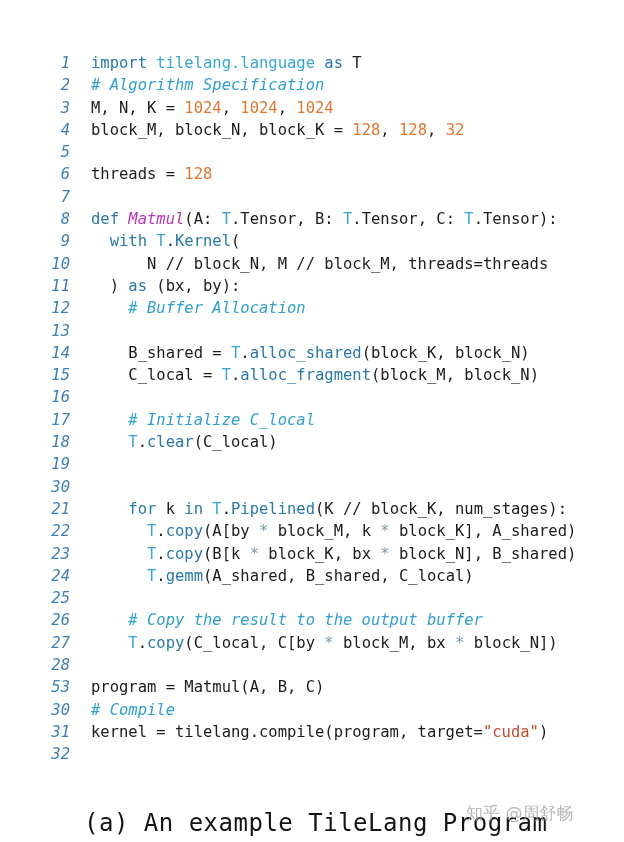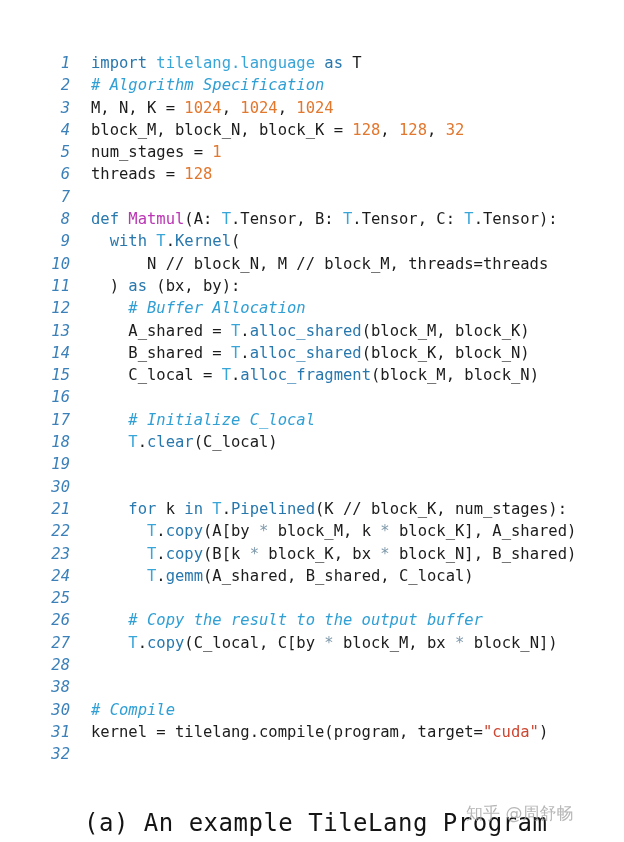--- a/index.html
+++ b/index.html
@@ -29,21 +29,21 @@
     color:var(--lineno);
   }
   .src { padding-left:21px; color:var(--fg); }
   .pl  { color:var(--fg); }
   .kw  { color:var(--kw); }
   .fn  { color:var(--fn); }
   .ns  { color:var(--ns); }
   .com { color:var(--com); font-style:italic; }
   .num { color:var(--num);margin-top:24px; }
   .str { color:var(--str); }
-  .def { color:var(--def); }
+  .def { color:var(--def);font-style:italic; }
   .op  { color:var(--op); }
   .caption {
     position:absolute;
     left:84px; top:809px;
     font-size:24px;
     letter-spacing:0.5px;
     color:#141414;
     white-space:pre;
   }
   .watermark {
@@ -56,45 +56,45 @@
   }
 </style>
 </head>
 <body style="background: rgb(255, 255, 255);">
 
 <div class="code-wrap" id="code-listing">
     <div class="row"><span class="ln">1</span><span class="src"><span class="kw">import</span><span class="pl"> </span><span class="ns">tilelang.language</span><span class="pl"> </span><span class="kw">as</span><span class="pl"> T</span></span></div>
     <div class="row"><span class="ln">2</span><span class="src"><span class="com"># Algorithm Specification</span></span></div>
     <div class="row"><span class="ln">3</span><span class="src"><span class="pl">M, N, K = </span><span class="num">1024</span><span class="pl">, </span><span class="num">1024</span><span class="pl">, </span><span class="num">1024</span></span></div>
     <div class="row"><span class="ln">4</span><span class="src"><span class="pl">block_M, block_N, block_K = </span><span class="num">128</span><span class="pl">, </span><span class="num">128</span><span class="pl">, </span><span class="num">32</span></span></div>
-    <div class="row"><span class="ln">5</span><span class="src"><span class="pl">num_stages = </span><span class="num">1</span></span></div>
+    <div class="row"><span class="ln">5</span></div>
     <div class="row"><span class="ln">6</span><span class="src"><span class="pl">threads = </span><span class="num">128</span></span></div>
     <div class="row"><span class="ln">7</span><span class="src"></span></div>
     <div class="row"><span class="ln">8</span><span class="src"><span class="kw">def</span><span class="pl"> </span><span class="def">Matmul</span><span class="pl">(A: </span><span class="ns">T</span><span class="pl">.Tensor, B: </span><span class="ns">T</span><span class="pl">.Tensor, C: </span><span class="ns">T</span><span class="pl">.Tensor):</span></span></div>
     <div class="row"><span class="ln">9</span><span class="src"><span class="pl">  </span><span class="kw">with</span><span class="pl"> </span><span class="ns">T</span><span class="pl">.</span><span class="fn">Kernel</span><span class="pl">(</span></span></div>
     <div class="row"><span class="ln">10</span><span class="src"><span class="pl">      N // block_N, M // block_M, threads=threads</span></span></div>
     <div class="row"><span class="ln">11</span><span class="src"><span class="pl">  ) </span><span class="kw">as</span><span class="pl"> (bx, by):</span></span></div>
     <div class="row"><span class="ln">12</span><span class="src"><span class="pl">    </span><span class="com"># Buffer Allocation</span></span></div>
-    <div class="row"><span class="ln">13</span><span class="src"><span class="pl">    A_shared = </span><span class="ns">T</span><span class="pl">.</span><span class="fn">alloc_shared</span><span class="pl">(block_M, block_K)</span></span></div>
+    <div class="row"><span class="ln">13</span></div>
     <div class="row"><span class="ln">14</span><span class="src"><span class="pl">    B_shared = </span><span class="ns">T</span><span class="pl">.</span><span class="fn">alloc_shared</span><span class="pl">(block_K, block_N)</span></span></div>
     <div class="row"><span class="ln">15</span><span class="src"><span class="pl">    C_local = </span><span class="ns">T</span><span class="pl">.</span><span class="fn">alloc_fragment</span><span class="pl">(block_M, block_N)</span></span></div>
     <div class="row"><span class="ln">16</span><span class="src"></span></div>
     <div class="row"><span class="ln">17</span><span class="src"><span class="pl">    </span><span class="com"># Initialize C_local</span></span></div>
     <div class="row"><span class="ln">18</span><span class="src"><span class="pl">    </span><span class="ns">T</span><span class="pl">.</span><span class="fn">clear</span><span class="pl">(C_local)</span></span></div>
     <div class="row"><span class="ln">19</span><span class="src"></span></div>
     <div class="row"><span class="ln">30</span><span class="src"><span class="pl">    </span></span></div>
     <div class="row"><span class="ln">21</span><span class="src"><span class="pl">    </span><span class="kw">for</span><span class="pl"> k </span><span class="kw">in</span><span class="pl"> </span><span class="ns">T</span><span class="pl">.</span><span class="fn">Pipelined</span><span class="pl">(K // block_K, num_stages):</span></span></div>
     <div class="row"><span class="ln">22</span><span class="src"><span class="pl">      </span><span class="ns">T</span><span class="pl">.</span><span class="fn">copy</span><span class="pl">(A[by </span><span class="op">*</span><span class="pl"> block_M, k </span><span class="op">*</span><span class="pl"> block_K], A_shared)</span></span></div>
     <div class="row"><span class="ln">23</span><span class="src"><span class="pl">      </span><span class="ns">T</span><span class="pl">.</span><span class="fn">copy</span><span class="pl">(B[k </span><span class="op">*</span><span class="pl"> block_K, bx </span><span class="op">*</span><span class="pl"> block_N], B_shared)</span></span></div>
     <div class="row"><span class="ln">24</span><span class="src"><span class="pl">      </span><span class="ns">T</span><span class="pl">.</span><span class="fn">gemm</span><span class="pl">(A_shared, B_shared, C_local)</span></span></div>
     <div class="row"><span class="ln">25</span><span class="src"></span></div>
     <div class="row"><span class="ln">26</span><span class="src"><span class="pl">    </span><span class="com"># Copy the result to the output buffer</span></span></div>
     <div class="row"><span class="ln">27</span><span class="src"><span class="pl">    </span><span class="ns">T</span><span class="pl">.</span><span class="fn">copy</span><span class="pl">(C_local, C[by </span><span class="op">*</span><span class="pl"> block_M, bx </span><span class="op">*</span><span class="pl"> block_N])</span></span></div>
     <div class="row"><span class="ln">28</span><span class="src"></span></div>
-    <div class="row"><span class="ln">38</span></div>
+    <div class="row"><span class="ln">53</span><span class="src"><span class="pl">program = Matmul(A, B, C)</span></span></div>
     <div class="row"><span class="ln">30</span><span class="src"><span class="com"># Compile</span></span></div>
     <div class="row"><span class="ln">31</span><span class="src"><span class="pl">kernel = tilelang.compile(program, target=</span><span class="str">"cuda"</span><span class="pl">)</span></span></div>
     <div class="row"><span class="ln">32</span><span class="src"></span></div>
   </div>
 
 <div class="caption">(a) An example TileLang Program</div>
 
 <div class="watermark">知乎 @周舒畅</div>
 
 </body></html>

